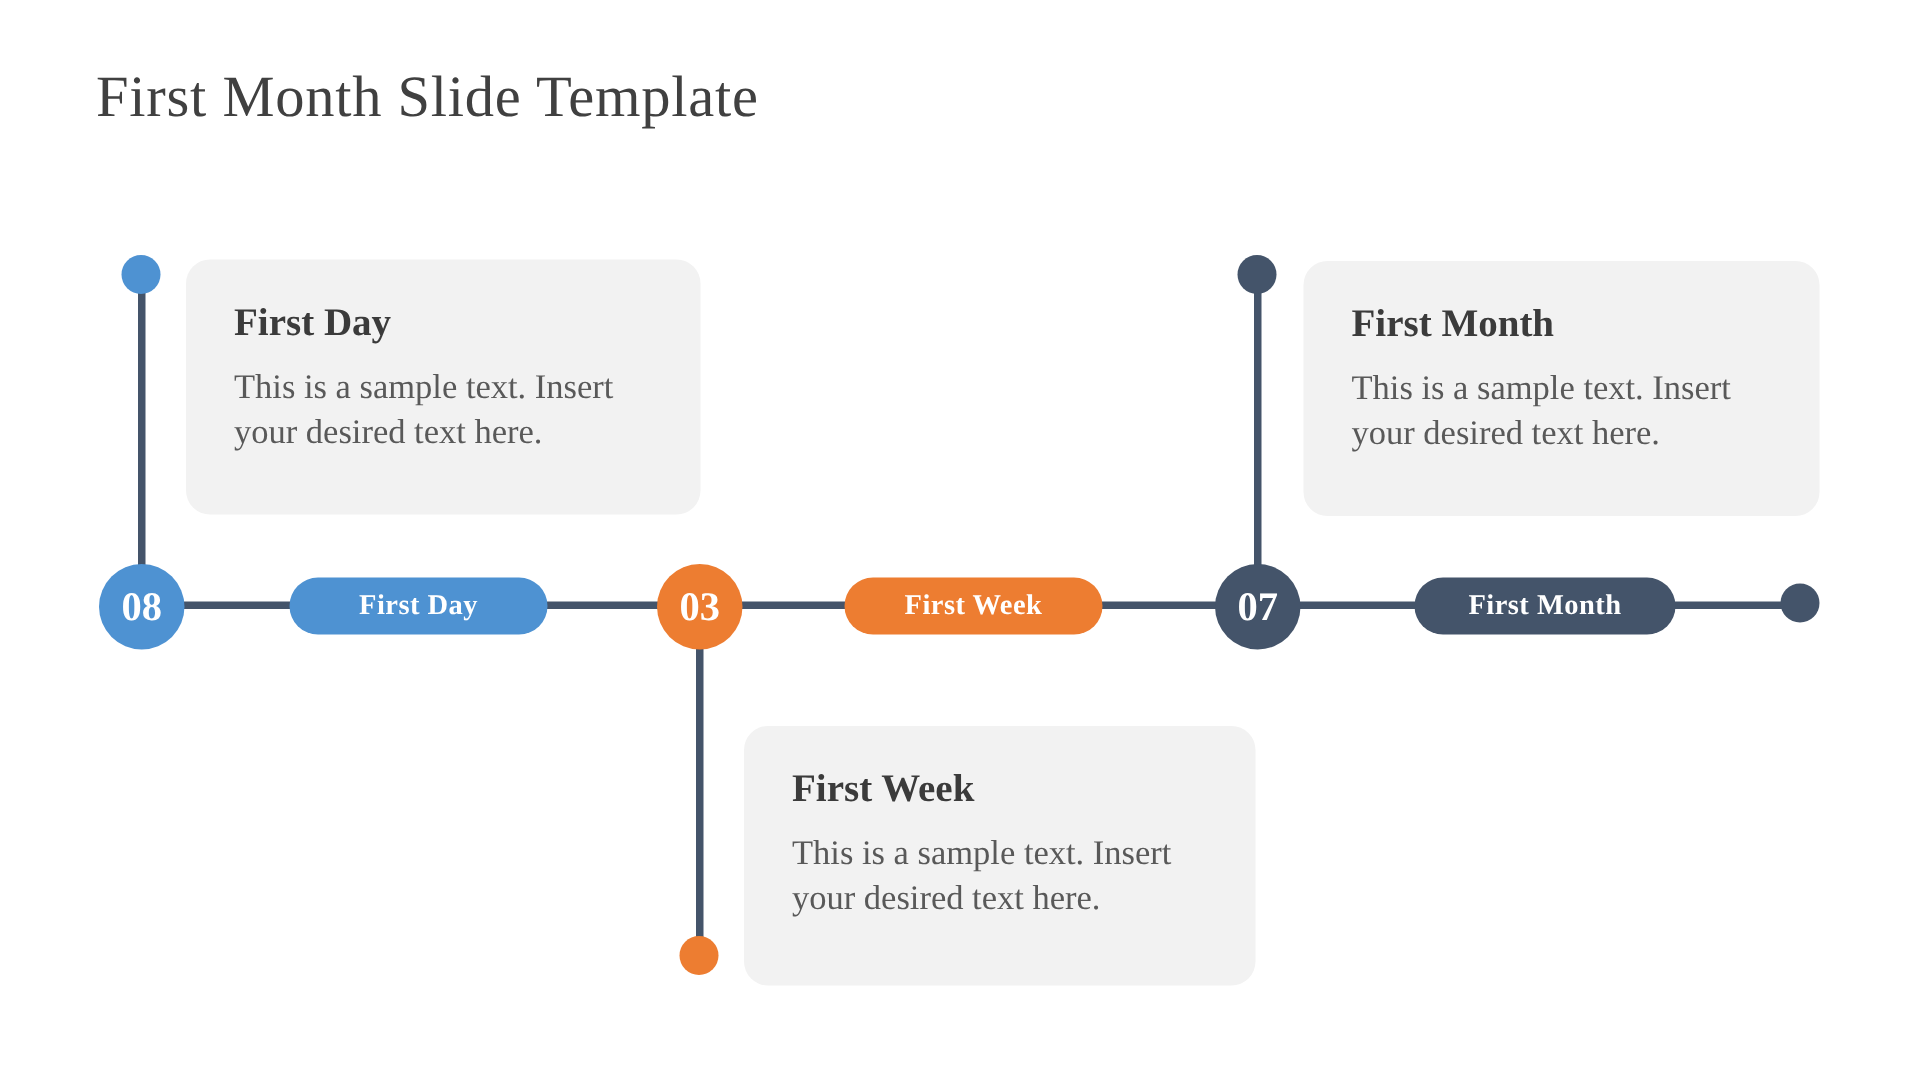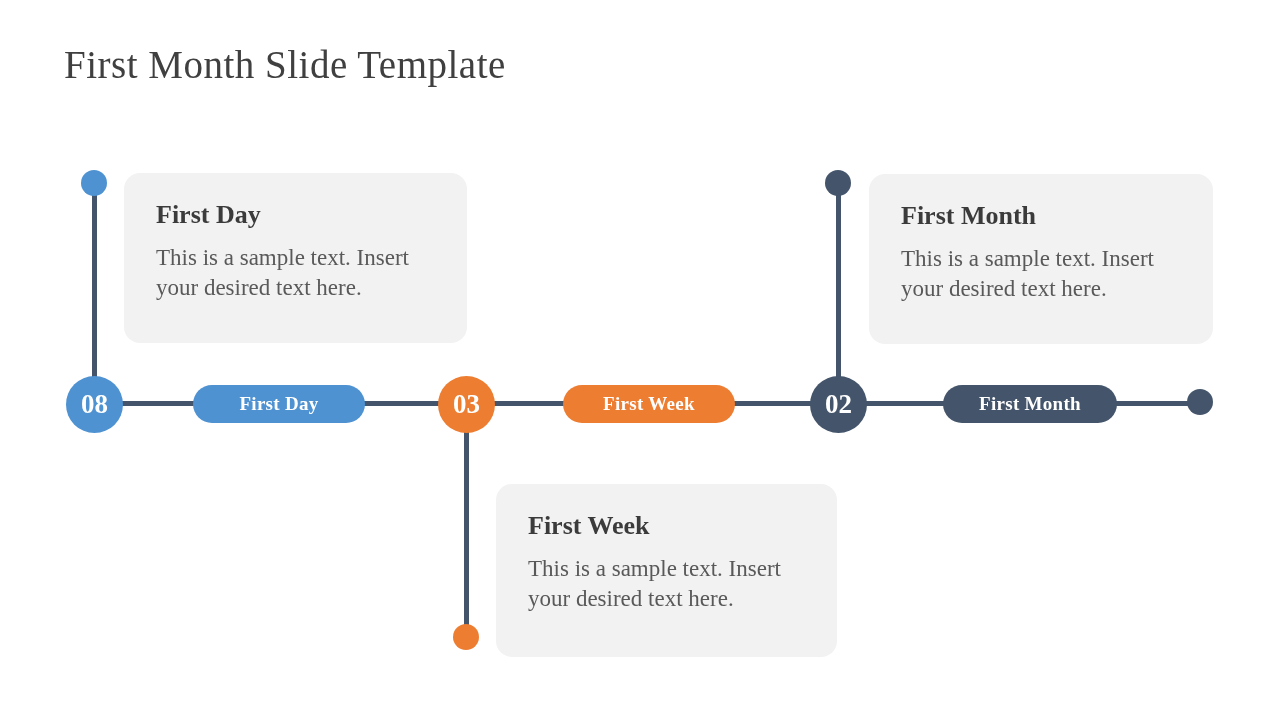--- a/index.html
+++ b/index.html
@@ -125,21 +125,21 @@
   <div class="dot dot-m2-bottom"></div>
   <div class="dot dot-end"></div>
 
   <div class="num-circle circle-m1">
     <span>08</span>
   </div>
   <div class="num-circle circle-m2">
     <span>03</span>
   </div>
   <div class="num-circle circle-m3">
-    <span>02</span>
+    <span>07</span>
   </div>
 
   <div class="pill pill-m1">
     <span>First Day</span>
   </div>
   <div class="pill pill-m2">
     <span>First Week</span>
   </div>
   <div class="pill pill-m3">
     <span>First Month</span>

